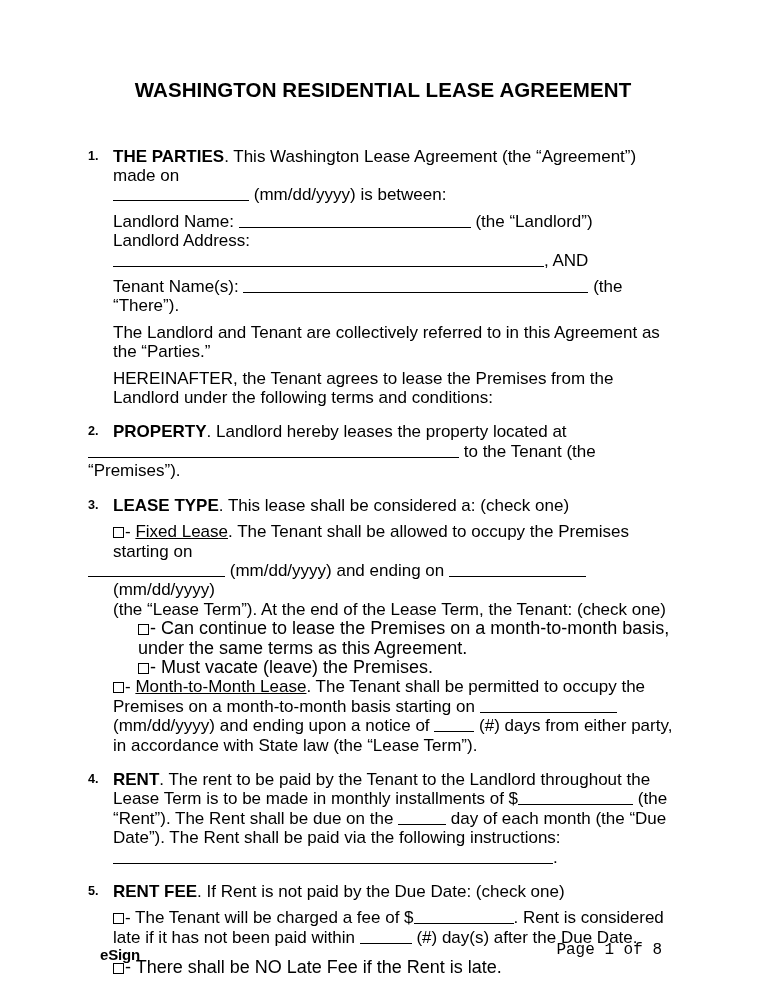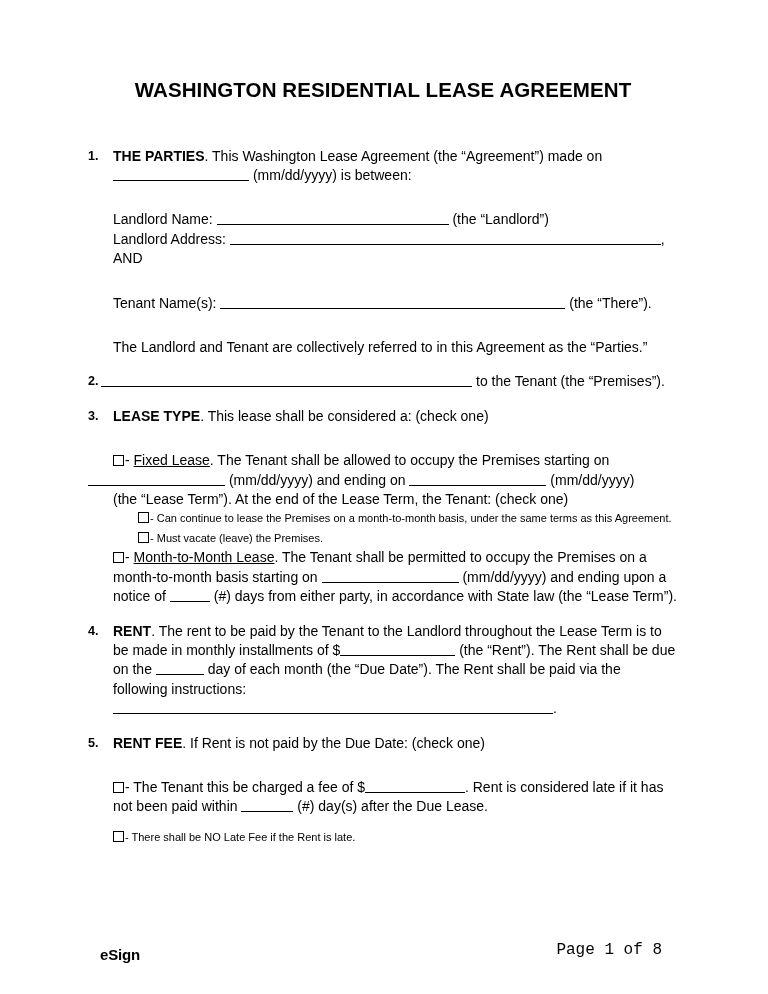--- a/index.html
+++ b/index.html
@@ -45,30 +45,29 @@
     position: absolute;
     left: 0;
     top: 0;
     font-weight: bold;
     font-size: 12.6px;
   }
   .clause-title {
     font-weight: bold;
   }
   .para {
-    font-size: 14px;
+    font-size: 17px;
     line-height: 19.4px;
     margin: 0;
   }
   .para + .para {
-    margin-top: 25px;
+    margin-top: 7px;
   }
   .tight {
     margin-top: 0 !important;
-    text-align: center;
   }
   .block-indent {
     padding-left: 25px;
   }
   
   .fill {
     display: inline-block;
     border-bottom: 1px solid #000;
     height: 13px;
     vertical-align: baseline;
@@ -94,21 +93,21 @@
     display: inline-block;
     width: 9px;
     height: 9px;
     border: 1.6px solid #000;
     box-sizing: content-box;
     vertical-align: -1px;
     margin-right: 1px;
     background: #fff;
   }
   .check-line {
-    font-size: 11px;
+    font-size: 18px;
     line-height: 19.4px;
     margin: 0;
   }
   .check-line + .check-line {
     margin-top: 0;
   }
   
   .footer {
     position: absolute;
     left: 100px;
@@ -145,26 +144,28 @@
       <span class="num">1.</span>
       <div>
         <p class="para"><span class="clause-title">THE PARTIES</span><span>. This Washington Lease Agreement (the “Agreement”) made on</span><br><span class="fill f-date"></span> <span>(mm/dd/yyyy) is between:</span></p>
 
         <p class="para"><span>Landlord Name:</span> <span class="fill f-name"></span> <span>(the “Landlord”)</span><br><span>Landlord Address:</span> <span class="fill f-addr"></span><span>, AND</span></p>
 
         <p class="para"><span>Tenant Name(s):</span> <span class="fill f-tenant"></span> <span>(the “There”).</span></p>
 
         <p class="para">The Landlord and Tenant are collectively referred to in this Agreement as the “Parties.”</p>
 
+        <p class="para">HEREINAFTER, the Tenant agrees to lease the Premises from the Landlord under the following terms and conditions:</p>
       </div>
     </div>
 
     <div class="clause">
       <span class="num">2.</span>
       <div>
+        <p class="para"><span class="clause-title">PROPERTY</span><span>. Landlord hereby leases the property located at</span></p>
         <p class="para tight" style="margin-left:-25px;"><span class="fill f-prop"></span> <span>to the Tenant (the “Premises”).</span></p>
       </div>
     </div>
 
     <div class="clause">
       <span class="num">3.</span>
       <div>
         <p class="para"><span class="clause-title">LEASE TYPE</span><span>. This lease shall be considered a: (check one)</span></p>
 
         <p class="para"><span class="cbox"></span><span>- </span><span class="u">Fixed Lease</span><span>. The Tenant shall be allowed to occupy the Premises starting on</span><br><span style="margin-left:-25px;display:inline-block;"></span><span class="fill f-start"></span> <span>(mm/dd/yyyy) and ending on</span> <span class="fill f-end"></span> <span>(mm/dd/yyyy)</span><br><span>(the “Lease Term”). At the end of the Lease Term, the Tenant: (check one)</span></p>
@@ -183,21 +184,21 @@
       <div>
         <p class="para"><span class="clause-title">RENT</span><span>. The rent to be paid by the Tenant to the Landlord throughout the Lease Term is to be made in monthly installments of $</span><span class="fill f-rent"></span> <span>(the “Rent”). The Rent shall be due on the</span> <span class="fill f-day"></span> <span>day of each month (the “Due Date”). The Rent shall be paid via the following instructions:</span> <span class="fill f-instr"></span><span>.</span></p>
       </div>
     </div>
 
     <div class="clause">
       <span class="num">5.</span>
       <div>
         <p class="para"><span class="clause-title">RENT FEE</span><span>. If Rent is not paid by the Due Date: (check one)</span></p>
 
-        <p class="para"><span class="cbox"></span><span>- The Tenant this be charged a fee of $</span><span class="fill f-fee"></span><span>. Rent is considered late if it has not been paid within</span> <span class="fill f-days"></span> <span>(#) day(s) after the Due Lease.</span></p>
+        <p class="para"><span class="cbox"></span><span>- The Tenant will be charged a fee of $</span><span class="fill f-fee"></span><span>. Rent is considered late if it has not been paid within</span> <span class="fill f-days"></span> <span>(#) day(s) after the Due Date.</span></p>
 
         <p class="check-line" style="margin-top:11px;"><span class="cbox"></span><span>- There shall be NO Late Fee if the Rent is late.</span></p>
       </div>
     </div>
 
   </div>
 
   <div class="footer">
     <span class="brand">eSign</span>
     <span class="pagenum">Page 1 of 8</span>

